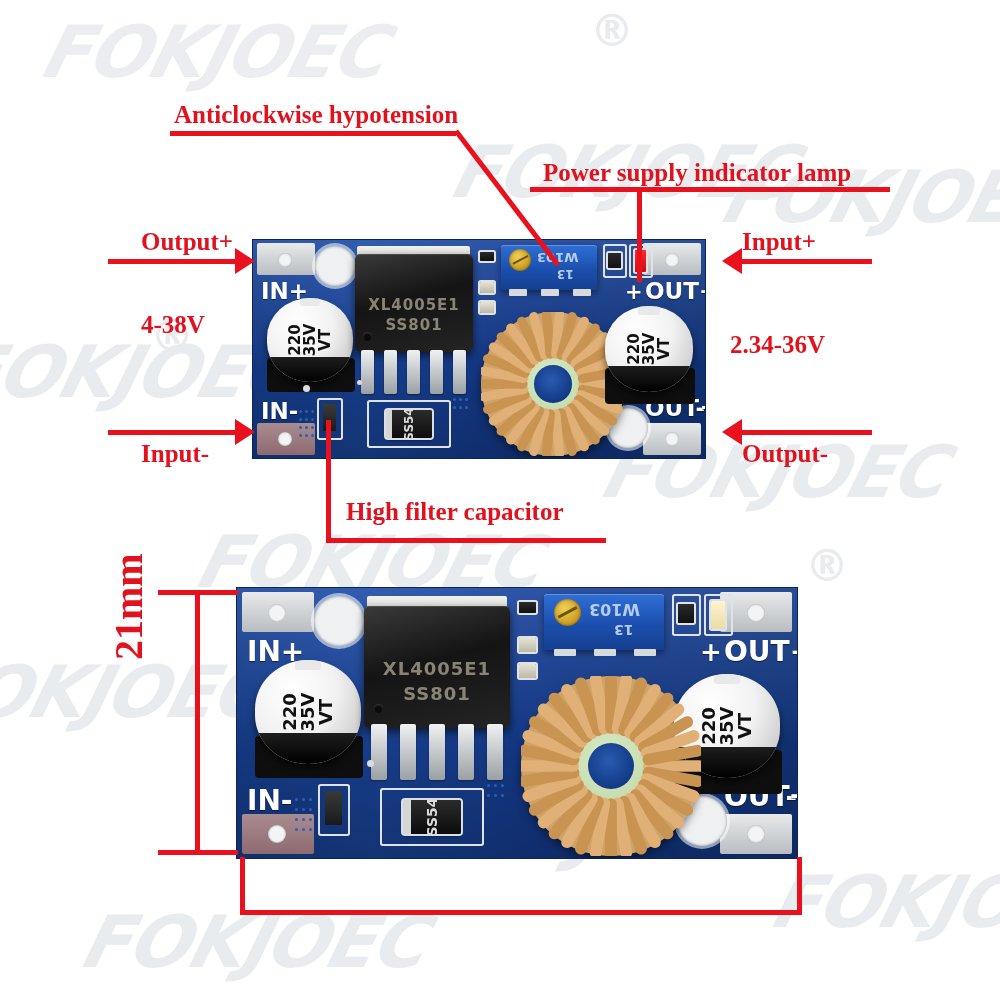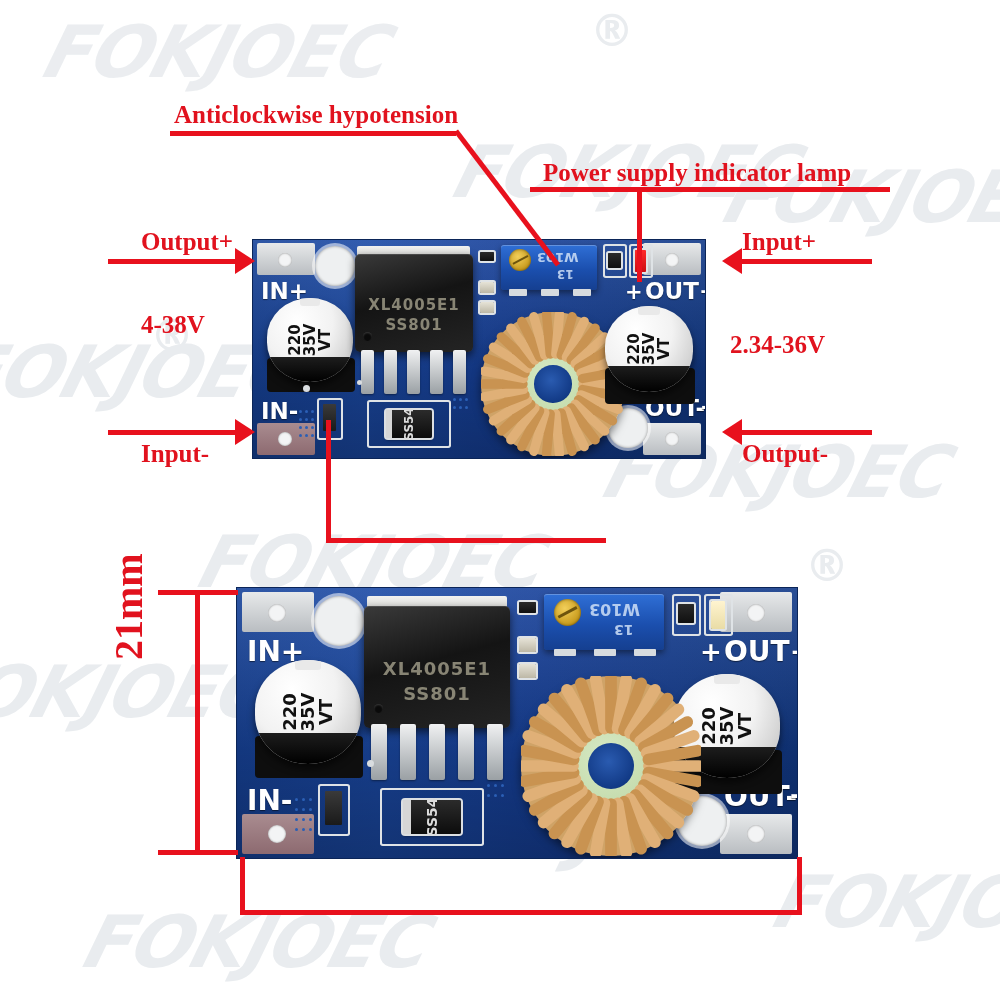--- a/index.html
+++ b/index.html
@@ -470,20 +470,21 @@
   </div>
 
   <div class="ann sz24" style="left:543px;top:159px;">Power supply indicator lamp</div>
   <div class="ann sz24" style="left:174px;top:101px;">Anticlockwise hypotension</div>
   <div class="ann sz24" style="left:141px;top:228px;">Output+</div>
   <div class="ann sz24" style="left:141px;top:311px;">4-38V</div>
   <div class="ann sz24" style="left:141px;top:440px;">Input-</div>
   <div class="ann sz24" style="left:742px;top:228px;">Input+</div>
   <div class="ann sz24" style="left:730px;top:331px;">2.34-36V</div>
   <div class="ann sz24" style="left:742px;top:440px;">Output-</div>
+  <div class="ann sz24" style="left:346px;top:498px;">High filter capacitor</div>
 
   <div class="rl rl-h" style="left:170px;top:131px;width:286px;"></div>
 
   <svg style="position:absolute;left:400px;top:125px;width:190px;height:145px;z-index:25;pointer-events:none;">
     <line x1="56" y1="6" x2="158" y2="140" stroke="#e8111d" stroke-width="5"></line>
   </svg>
 
   <div class="rl rl-h" style="left:530px;top:187px;width:360px;"></div>
   <div class="rl rl-v" style="left:637px;top:187px;height:95px;"></div>
 

